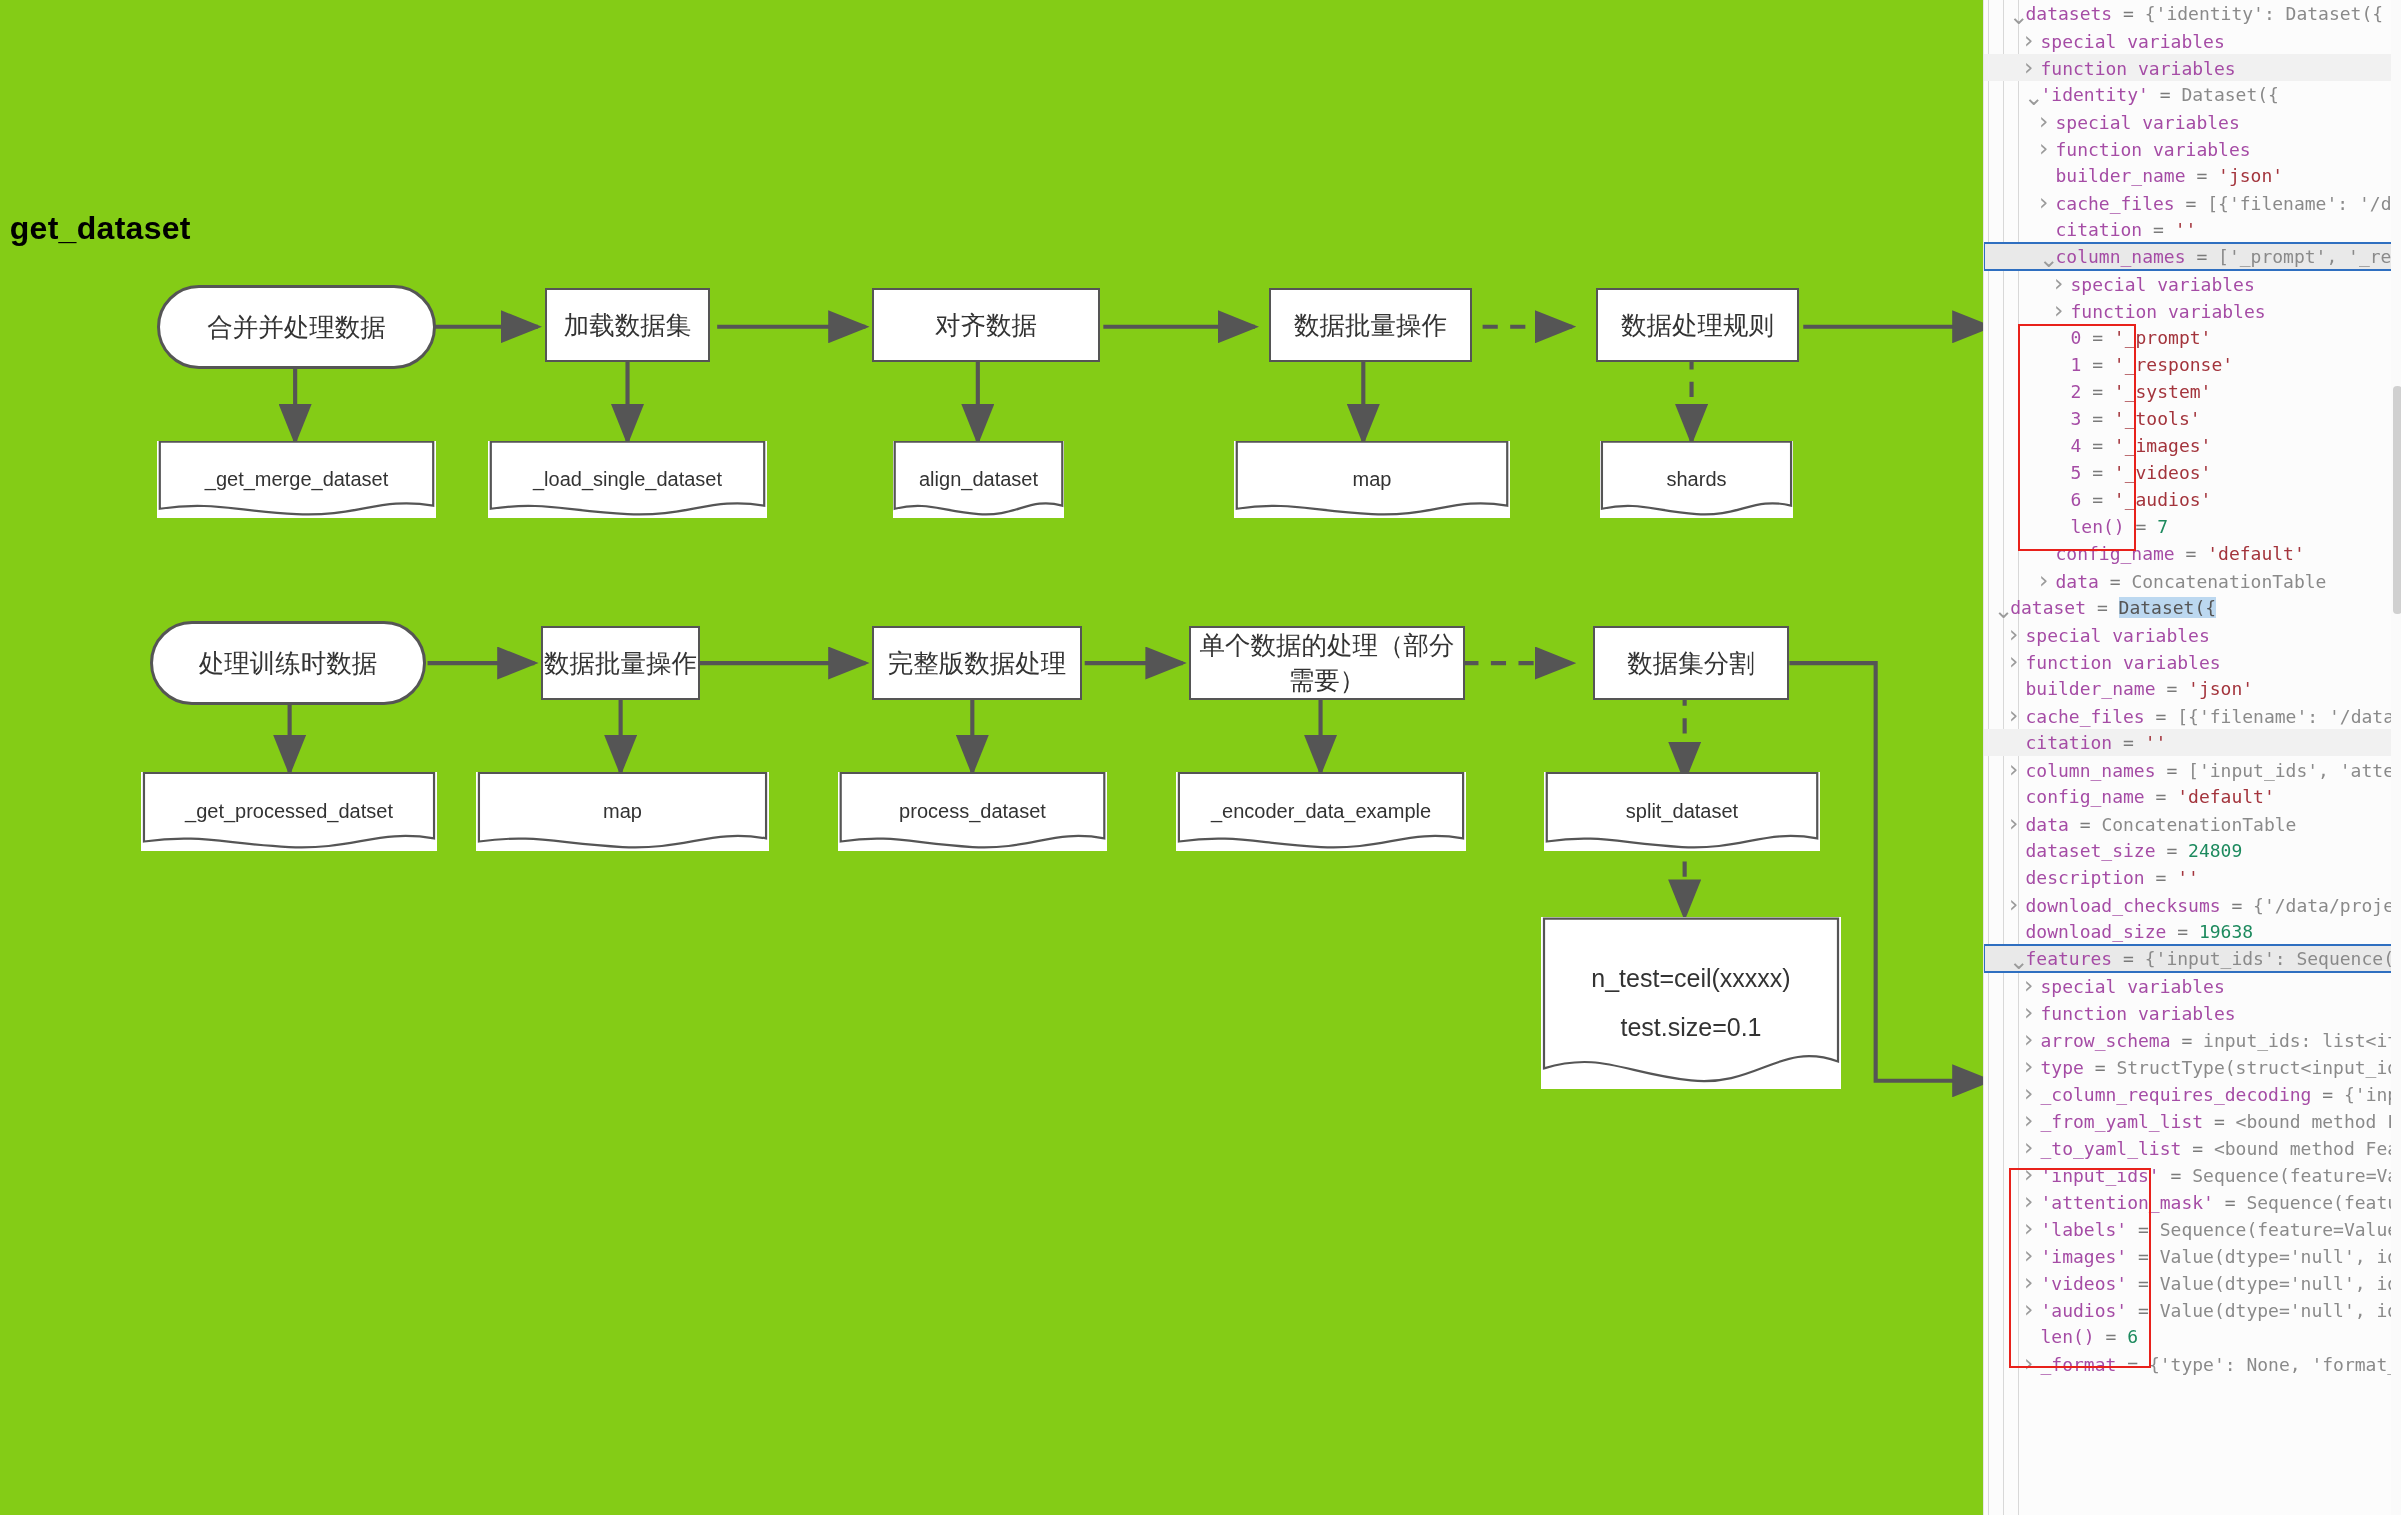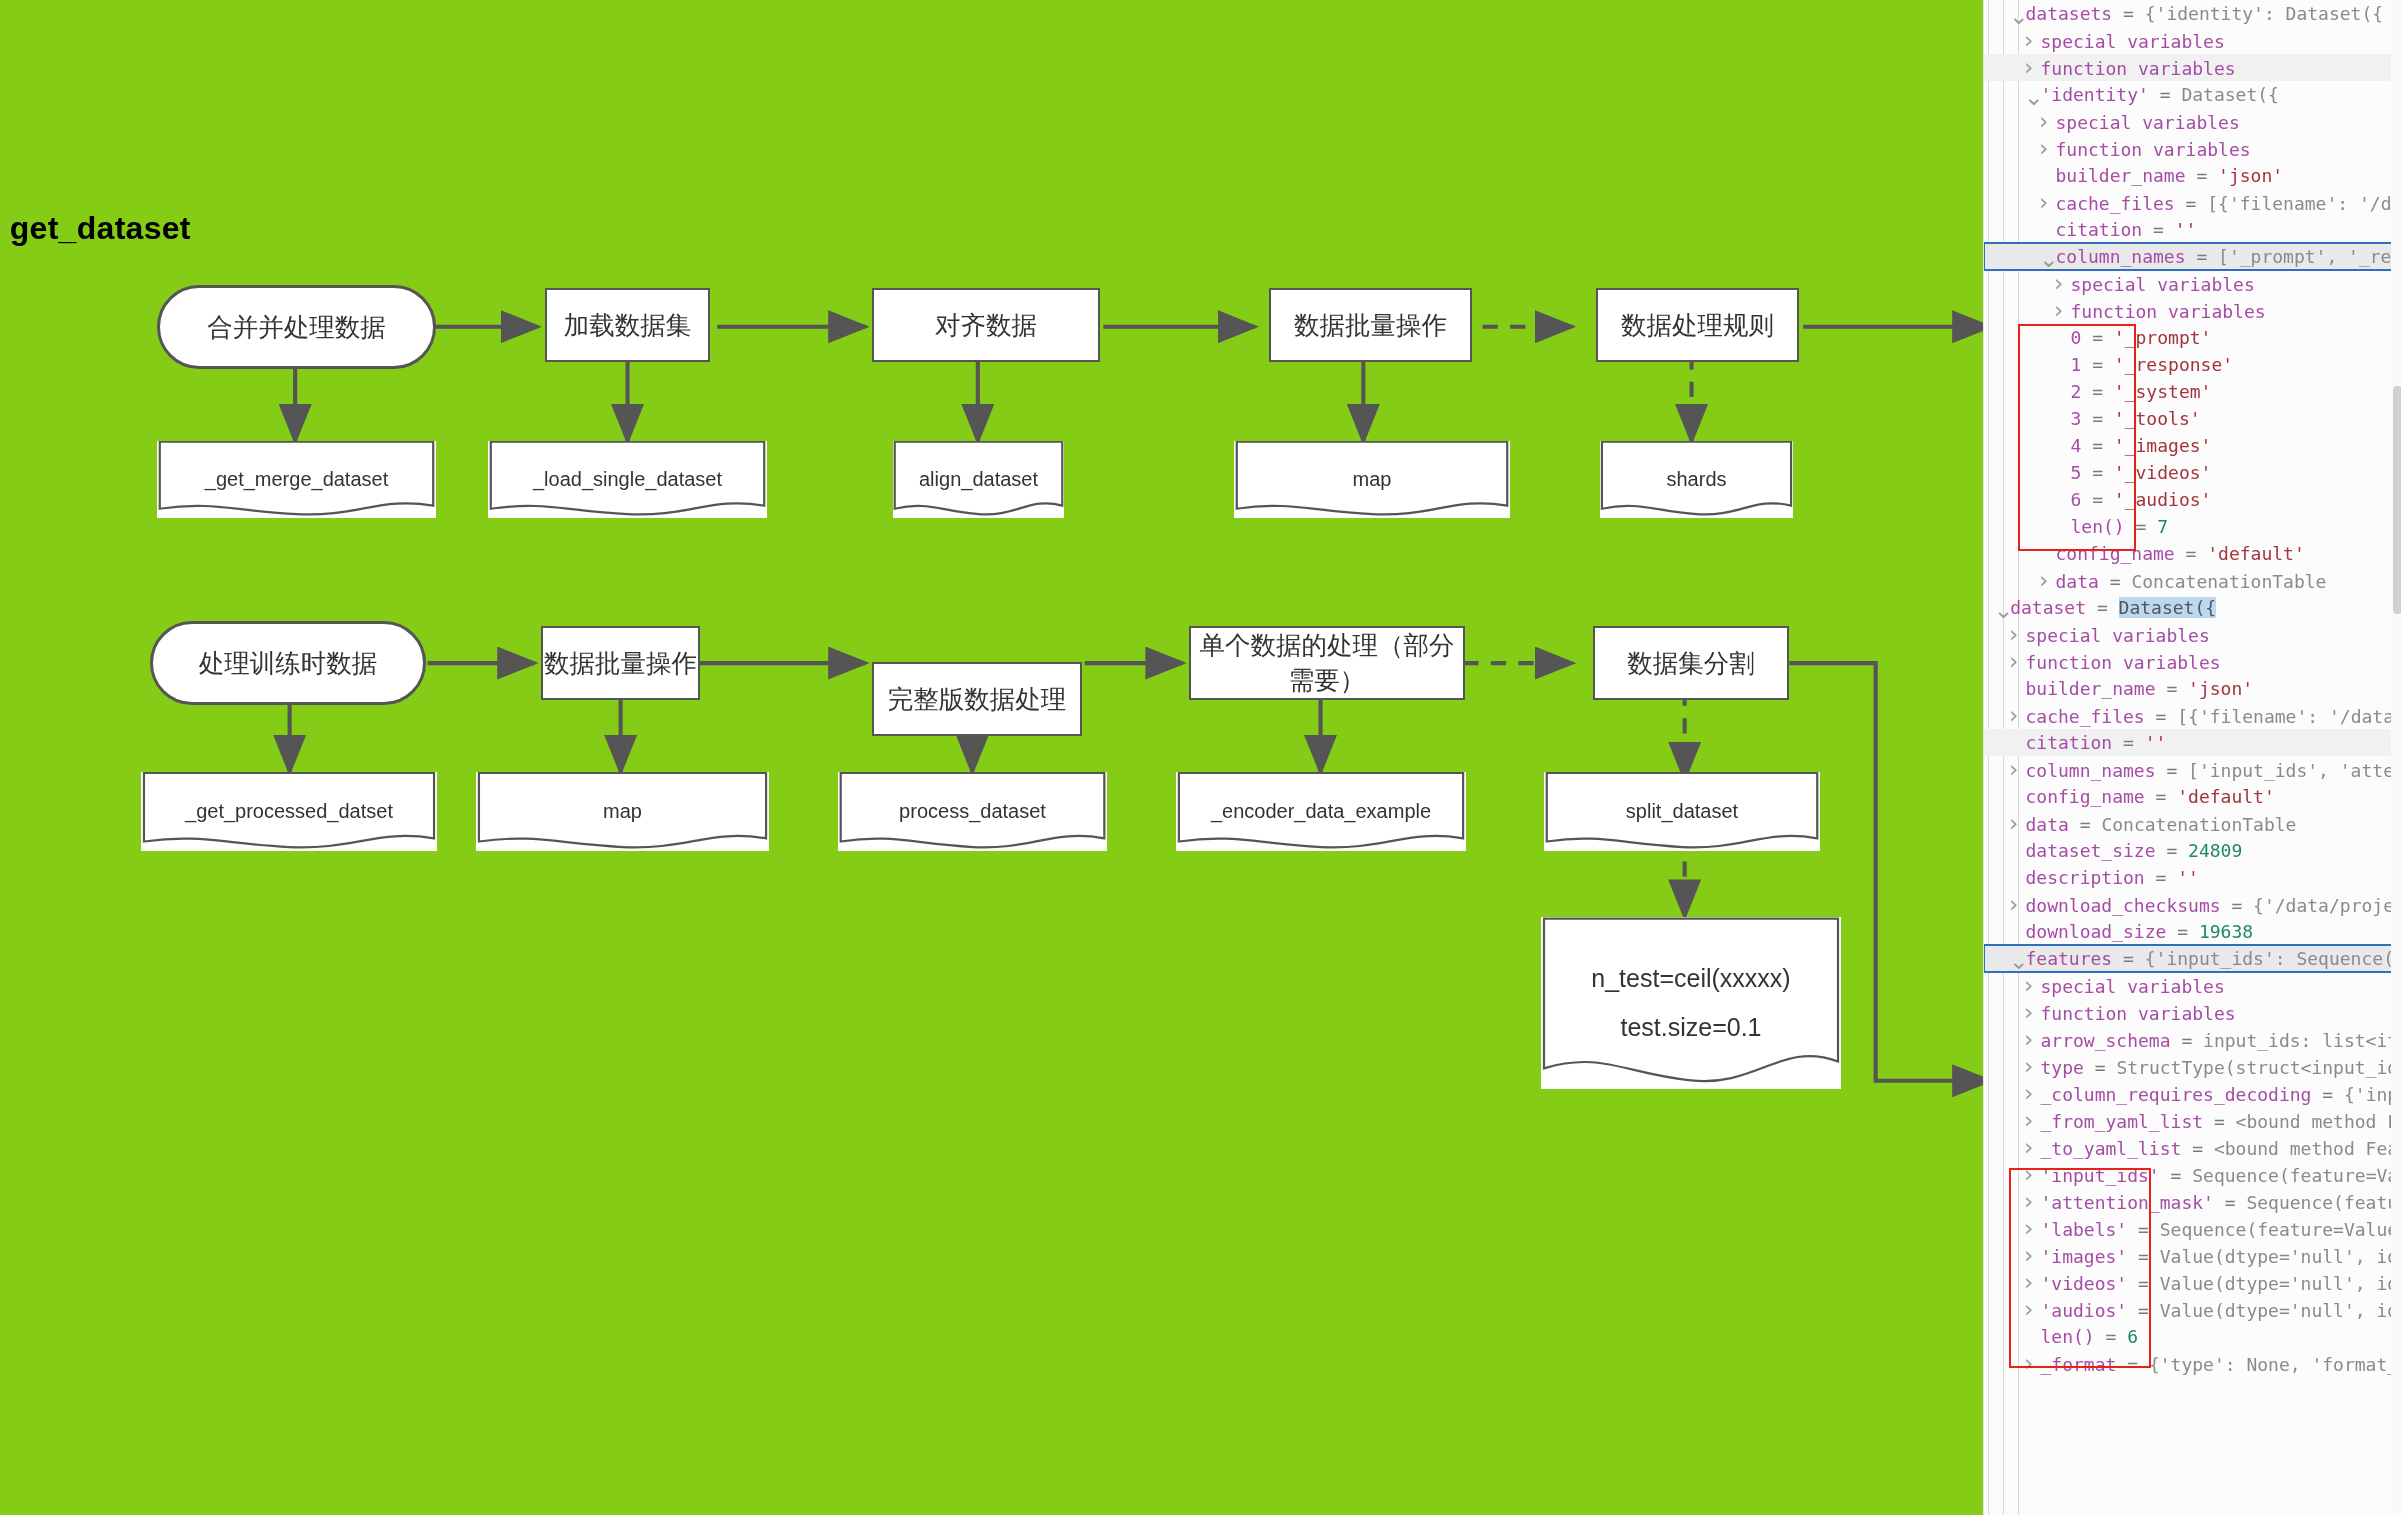--- a/index.html
+++ b/index.html
@@ -142,21 +142,21 @@
           <path d="M1,1 L99,1 L99,84 C80,72 72,99 50,95 C28,91 20,78 1,88 Z" fill="#ffffff" stroke="#555555" stroke-width="2.2" vector-effect="non-scaling-stroke"></path>
         </svg>
         <span class="doc-label">shards</span>
       </div>
       <div class="node n-stadium" style="left: 150px; top: 621px; width: 276px; height: 84px;">
         <span>处理训练时数据</span>
       </div>
       <div class="node n-rect" style="left: 541px; top: 626px; width: 159px; height: 74px;">
         <span>数据批量操作</span>
       </div>
-      <div class="node n-rect" style="left: 872px; top: 626px; width: 210px; height: 74px; margin-top: 36px;">
+      <div class="node n-rect" style="left: 872px; top: 626px; width: 210px; height: 74px;">
         <span>完整版数据处理</span>
       </div>
       <div class="node n-rect" style="left: 1189px; top: 626px; width: 276px; height: 74px;">
         <span>单个数据的处理（部分需要）</span>
       </div>
       <div class="node n-rect" style="left: 1593px; top: 626px; width: 196px; height: 74px;">
         <span>数据集分割</span>
       </div>
       <div class="node n-doc" style="left: 141px; top: 772px; width: 296px; height: 79px;">
         <svg viewBox="0 0 100 100" preserveAspectRatio="none">

